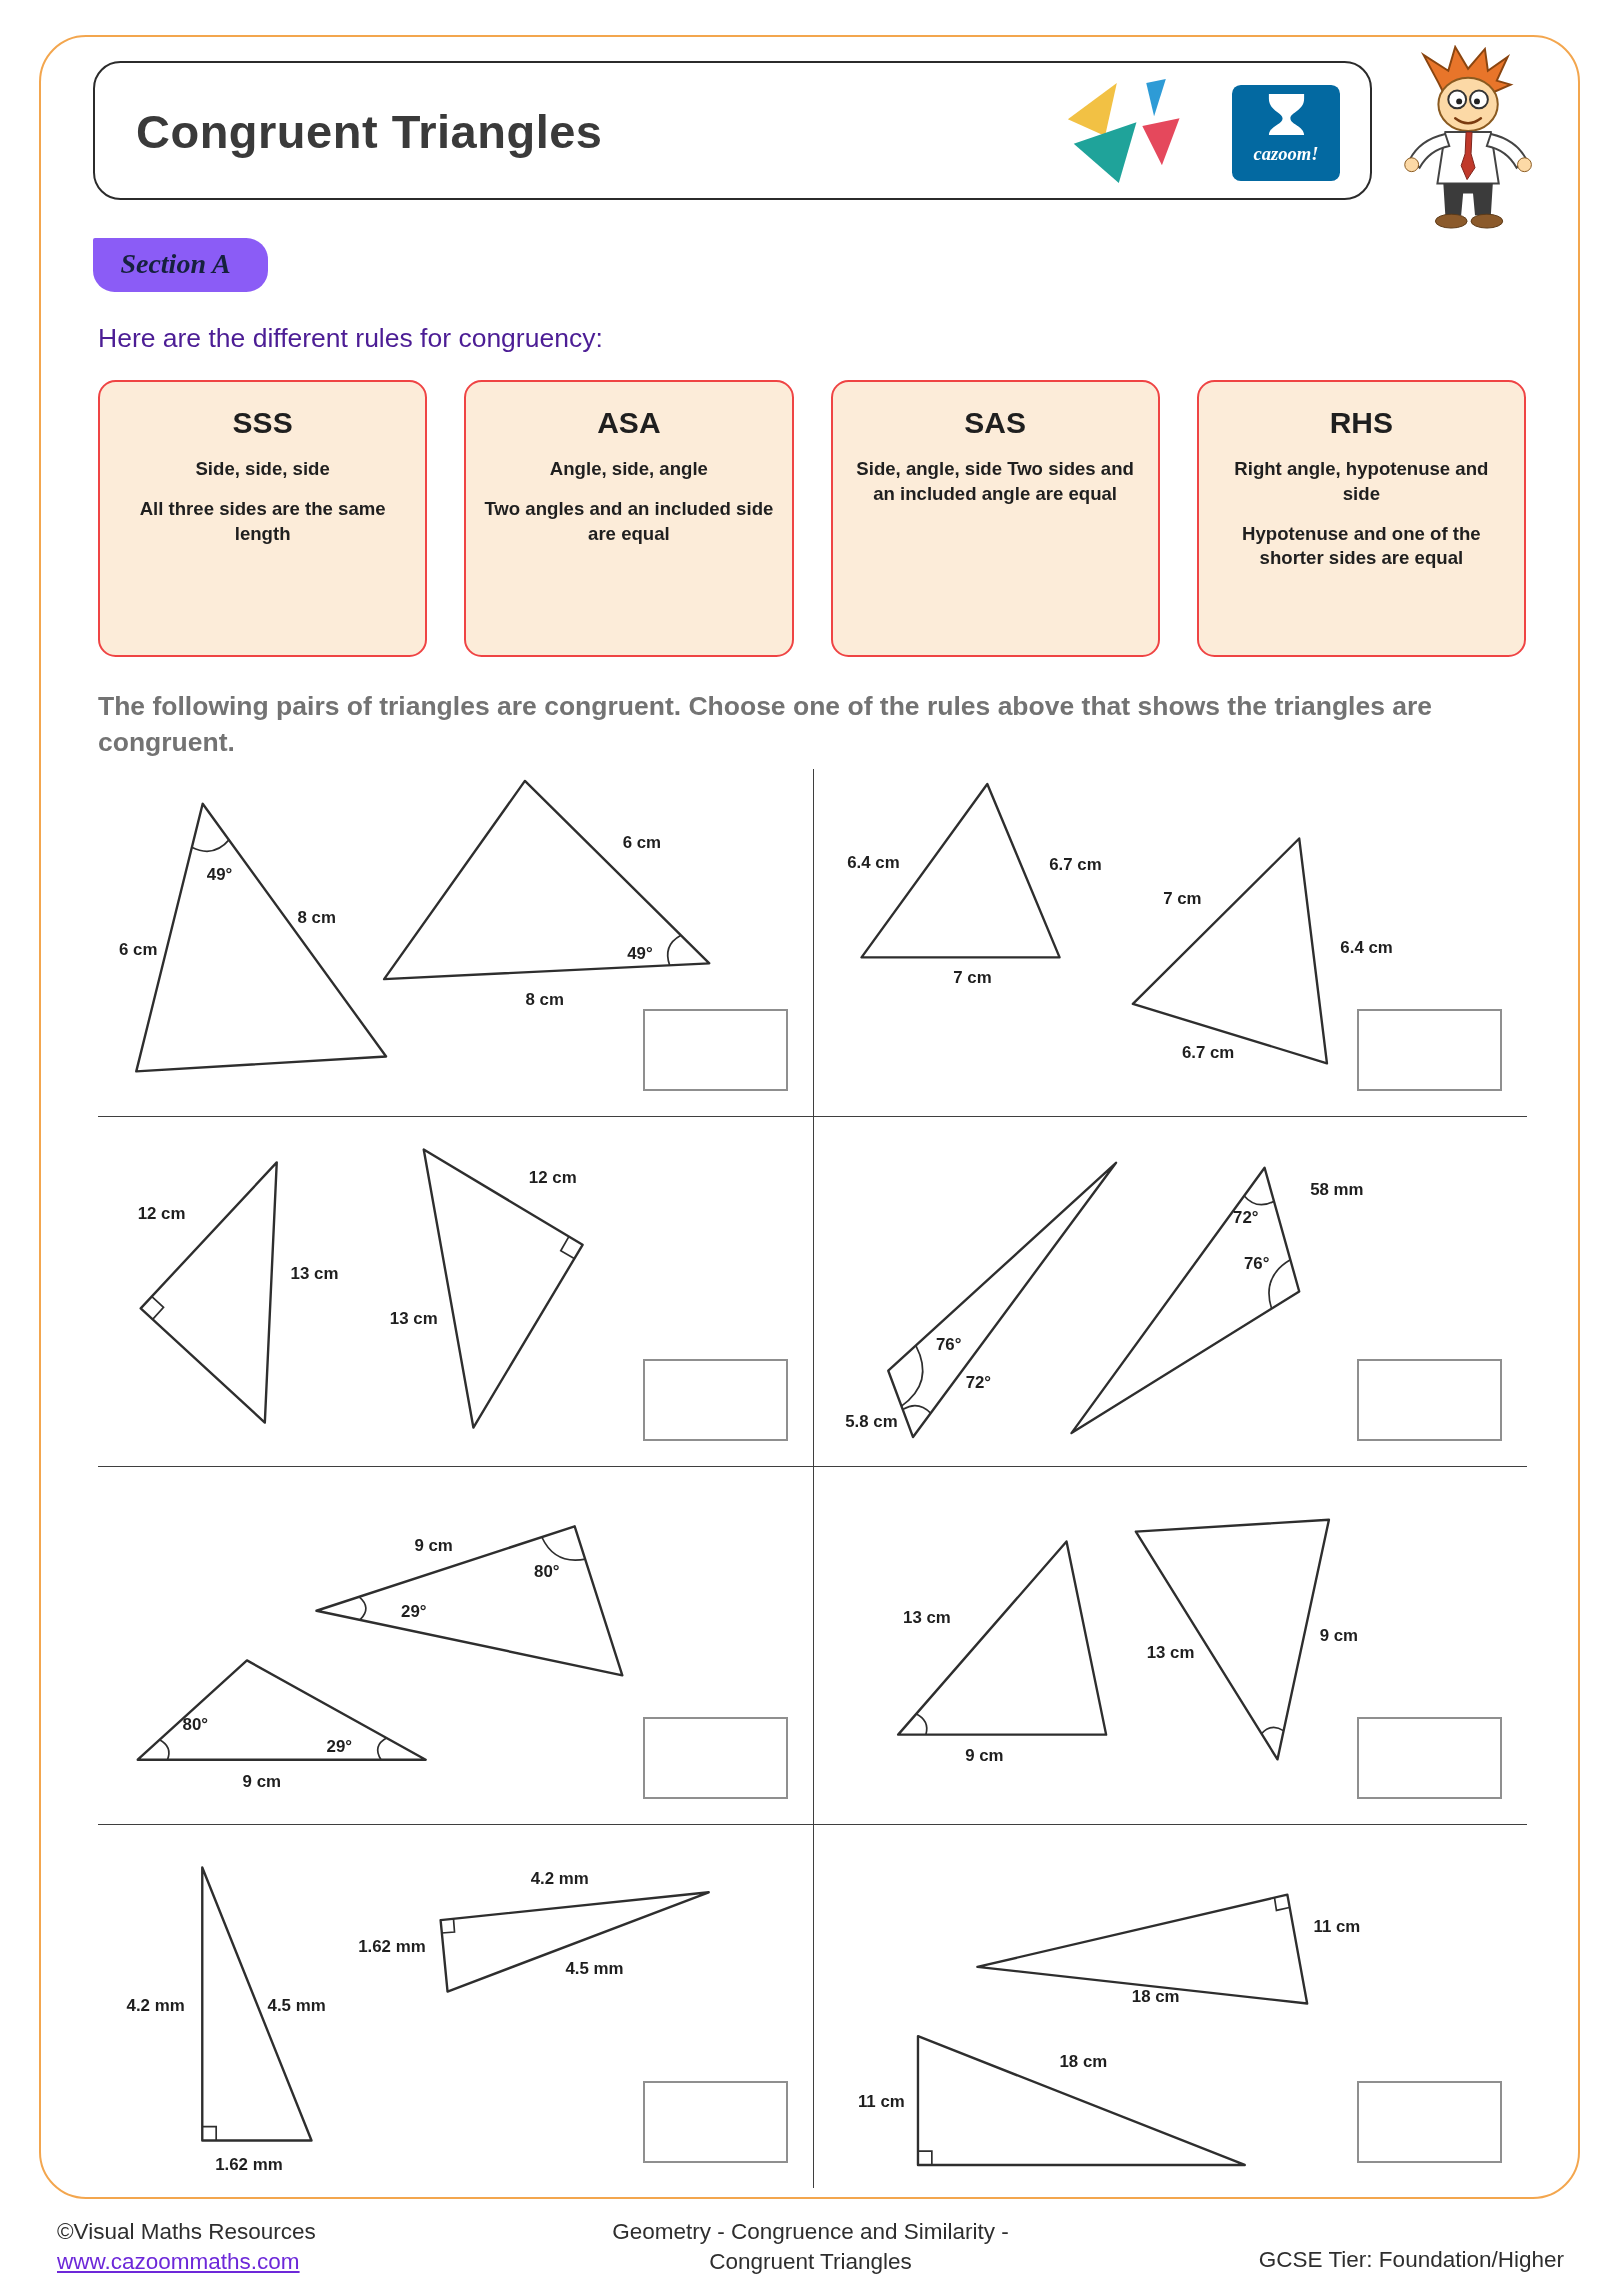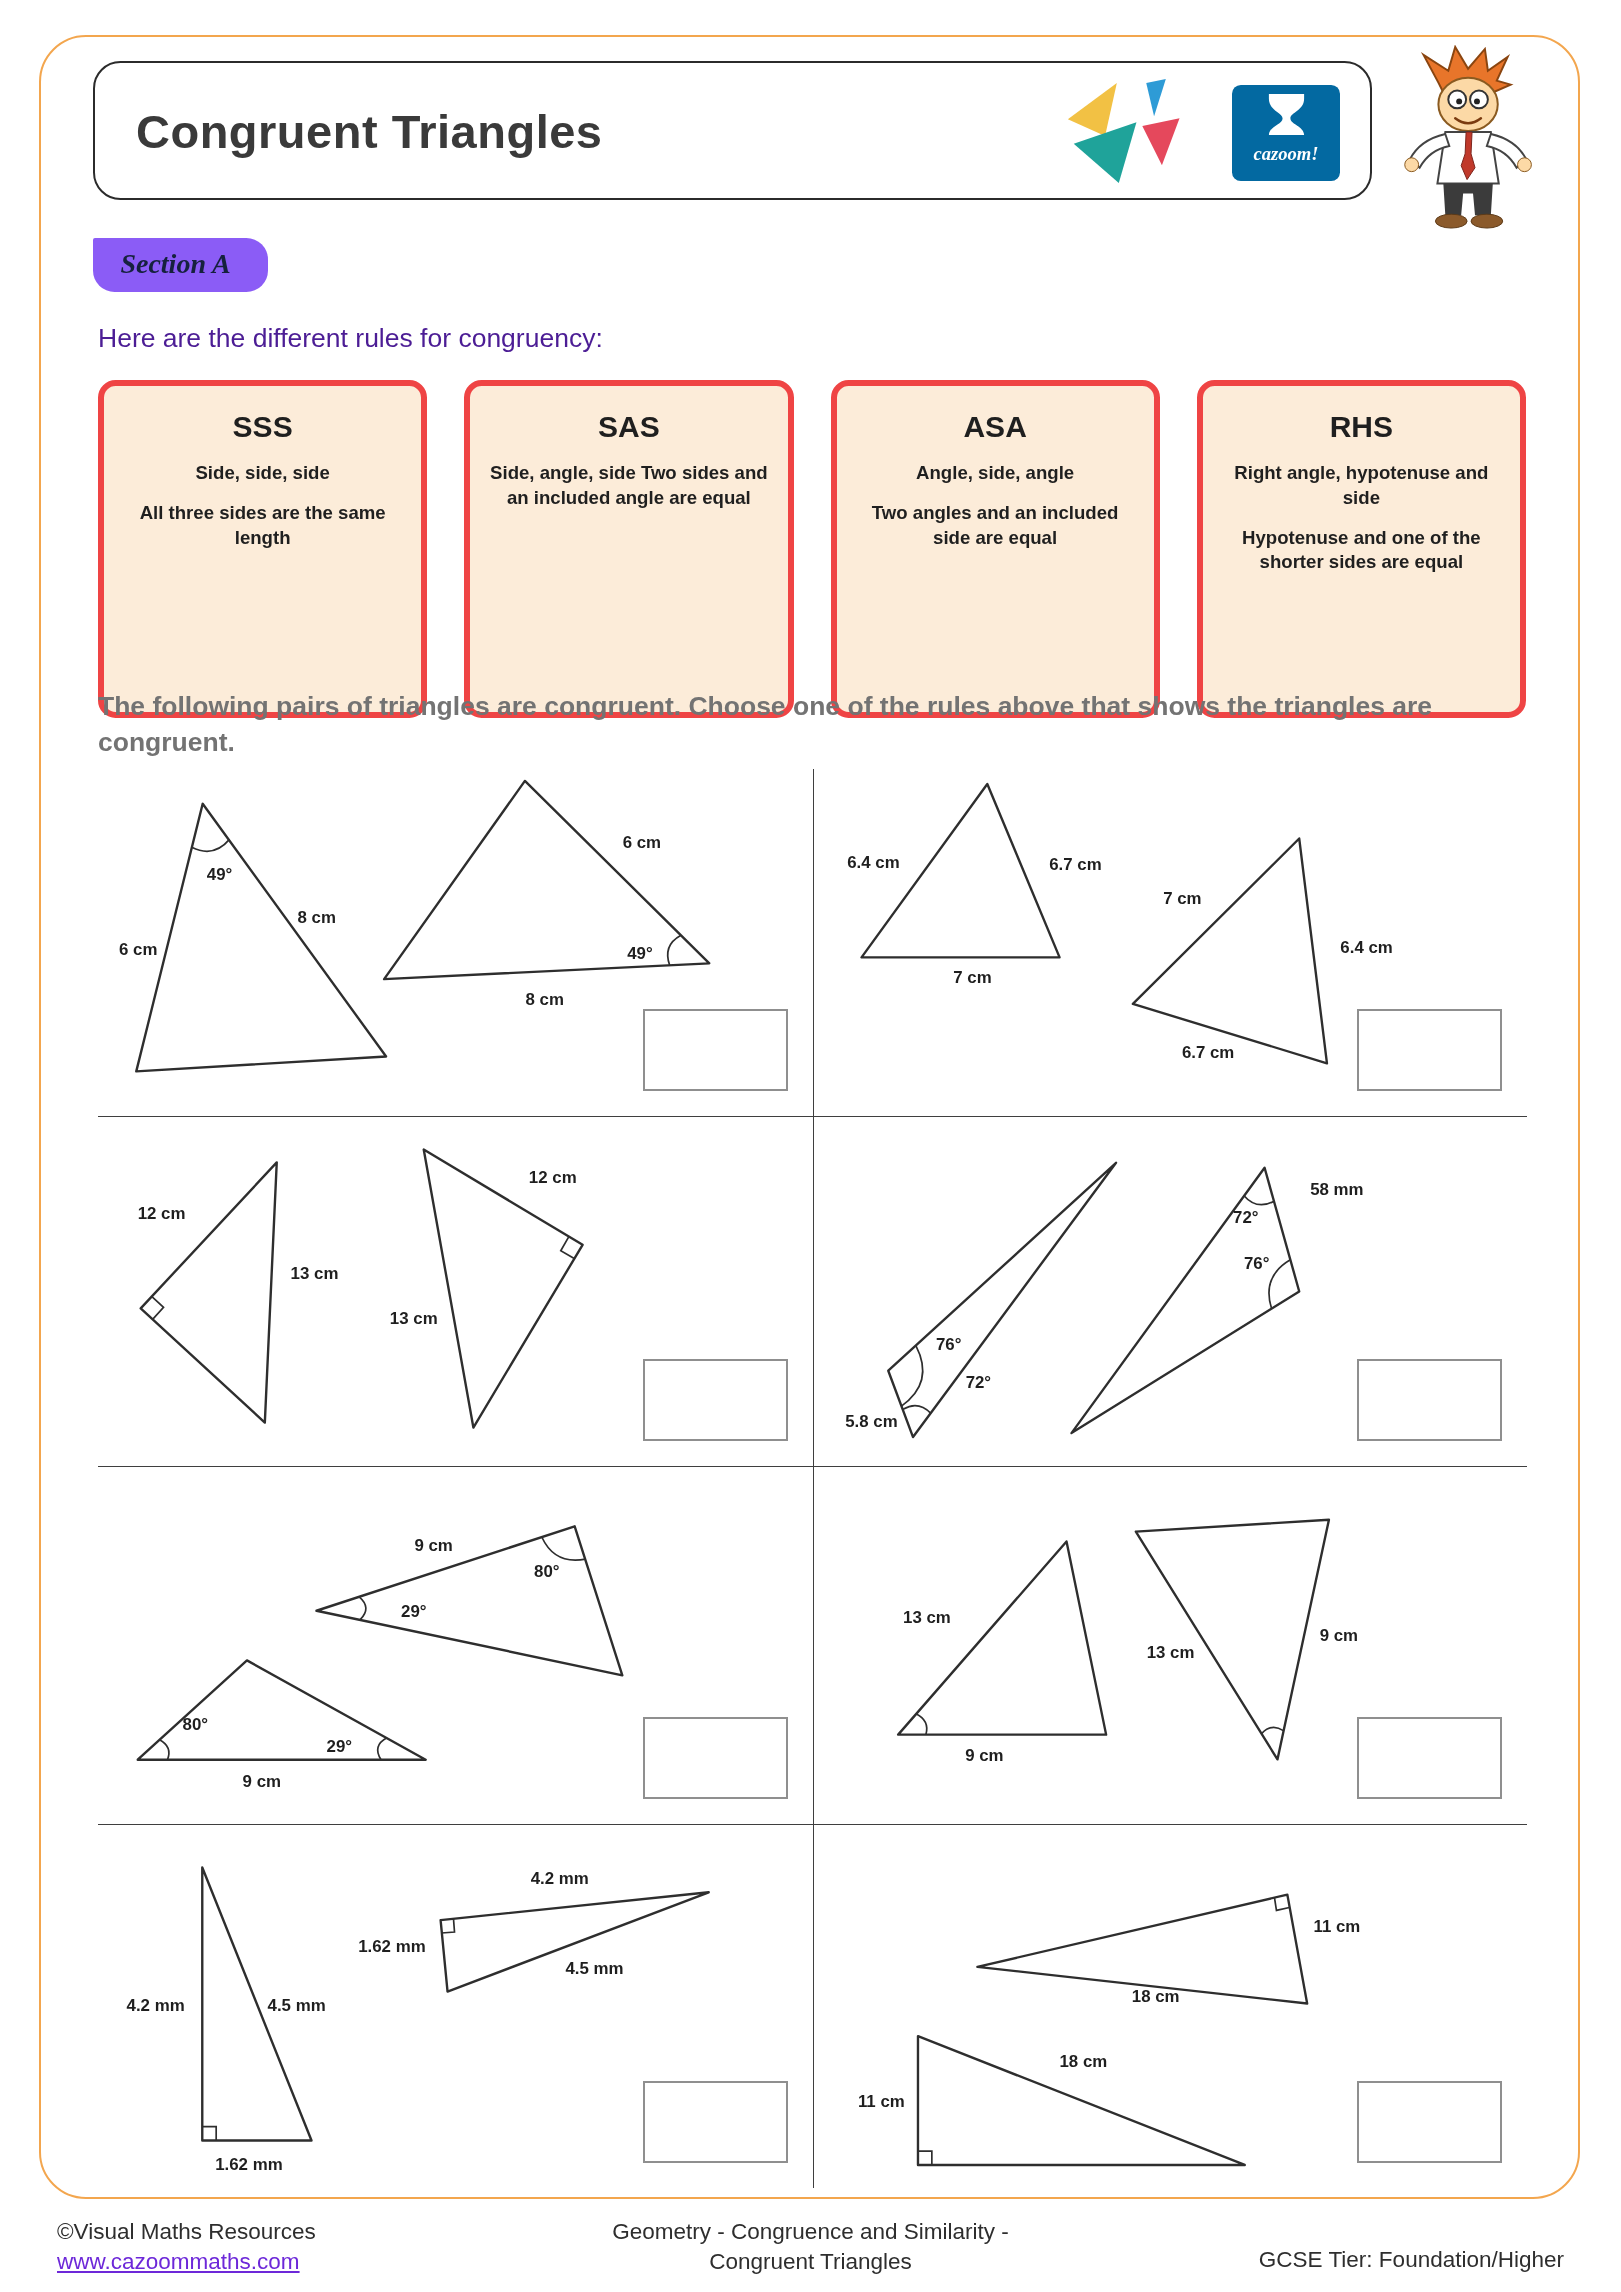--- a/index.html
+++ b/index.html
@@ -35,22 +35,22 @@
     background:#8b5cf6; border-radius:2px 21.6px 21.6px 21.6px; padding:9.8px 37px 11.8px 27.4px;
     font-family:"Liberation Serif", serif; font-style:italic; font-weight:bold;
     font-size:28px; color:#16213e;
   }
   .intro{ position:absolute; left:98px; top:323px; margin:0; font-size:26.5px; font-weight:normal; color:#4c1d95; }
   .rules{
     position:absolute; left:98px; top:380px; width:1428px;
     display:grid; grid-template-columns:repeat(4,1fr); gap:37px;
   }
   .rule-box{
-    background:#FCECD9; border:6px solid #ef4444; border-radius:17.6px;
-    height:338px; text-align:center; padding:23.5px 17.6px 7.8px;
+    background:#FCECD9; border:2px solid #ef4444; border-radius:17.6px;
+    height:277px; text-align:center; padding:23.5px 17.6px 7.8px;
   }
   .rule-name{ margin:0 0 17.6px; font-size:30px; font-weight:bold; color:#1f1f1f; }
   .rule-line{ margin:0 0 15.7px; font-size:18.6px; font-weight:bold; line-height:1.32; color:#1f1f1f; }
   .instruction{ position:absolute; left:98px; top:689px; width:1402px; margin:0;
     font-size:26.5px; font-weight:bold; line-height:1.35; color:#737373; }
   .qgrid{
     position:absolute; left:98px; top:769px; width:1428px;
     display:grid; grid-template-columns:716px 713px;
     grid-template-rows:348px 350px 358px 363px;
   }
@@ -115,28 +115,28 @@
 
 <p class="intro">Here are the different rules for congruency:</p>
 
 <div class="rules">
   <div class="rule-box">
     <h2 class="rule-name">SSS</h2>
     <p class="rule-line">Side, side, side</p>
     <p class="rule-line">All three sides are the same length</p>
   </div>
   <div class="rule-box">
+    <h2 class="rule-name">ASA</h2>
+    <p class="rule-line">Angle, side, angle</p>
+    <p class="rule-line">Two angles and an included side are equal</p>
+  </div>
+  <div class="rule-box">
     <h2 class="rule-name">SAS</h2>
     <p class="rule-line">Side, angle, side Two sides and an included angle are equal</p>
     <p class="rule-line"></p>
-  </div>
-  <div class="rule-box">
-    <h2 class="rule-name">ASA</h2>
-    <p class="rule-line">Angle, side, angle</p>
-    <p class="rule-line">Two angles and an included side are equal</p>
   </div>
   <div class="rule-box">
     <h2 class="rule-name">RHS</h2>
     <p class="rule-line">Right angle, hypotenuse and side</p>
     <p class="rule-line">Hypotenuse and one of the shorter sides are equal</p>
   </div>
 </div>
 
 <p class="instruction">The following pairs of triangles are congruent. Choose one of the rules above that shows the triangles are congruent.</p>
 

